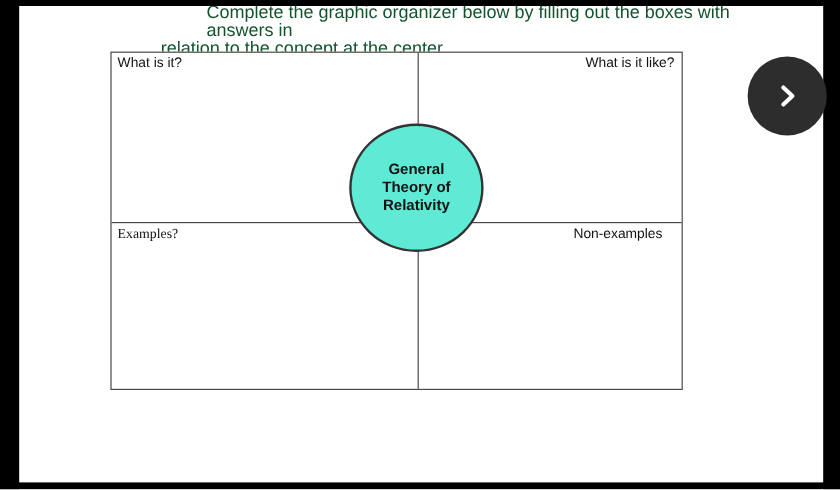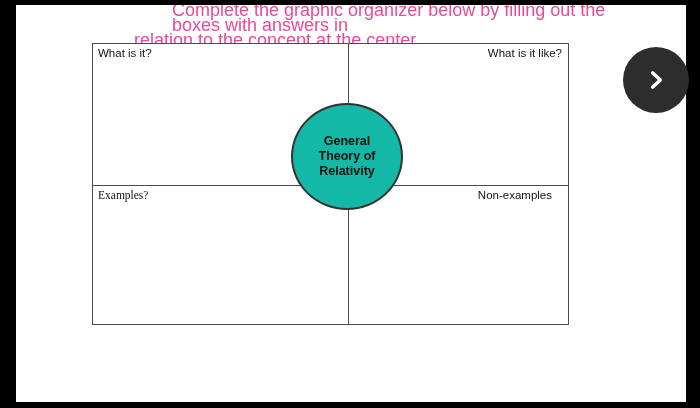--- a/index.html
+++ b/index.html
@@ -19,23 +19,23 @@
   .bar-bottom { left: 0; top: 402px; width: 700px; height: 6px; }
   .bar-left   { left: 0; top: 0; width: 16px; height: 408px; }
   .bar-right  { left: 686px; top: 0; width: 14px; height: 408px; }
 
   
   .instructions {
     position: absolute;
     left: 134px;
     top: 3px;
     width: 478px;
-    font-size: 18px;
+    font-size: 15px;
     line-height: 15px;
-    color: #ec4899;
+    color: #14532d;
   }
   .instructions .line1 { margin-left: 38px; }
 
   
   .organizer {
     position: absolute;
     left: 92px;
     top: 43px;
     width: 477px;
     height: 282px;
@@ -73,21 +73,21 @@
 
   
   .concept-circle {
     position: absolute;
     left: 291px;
     top: 103px;
     width: 112px;
     height: 107px;
     border: 2px solid #333333;
     border-radius: 50%;
-    background: #14b8a6;
+    background: #5eead4;
     z-index: 2;
     display: flex;
     align-items: center;
     justify-content: center;
     text-align: center;
   }
   .concept-text {
     font-size: 12.5px;
     font-weight: 700;
     line-height: 15px;

